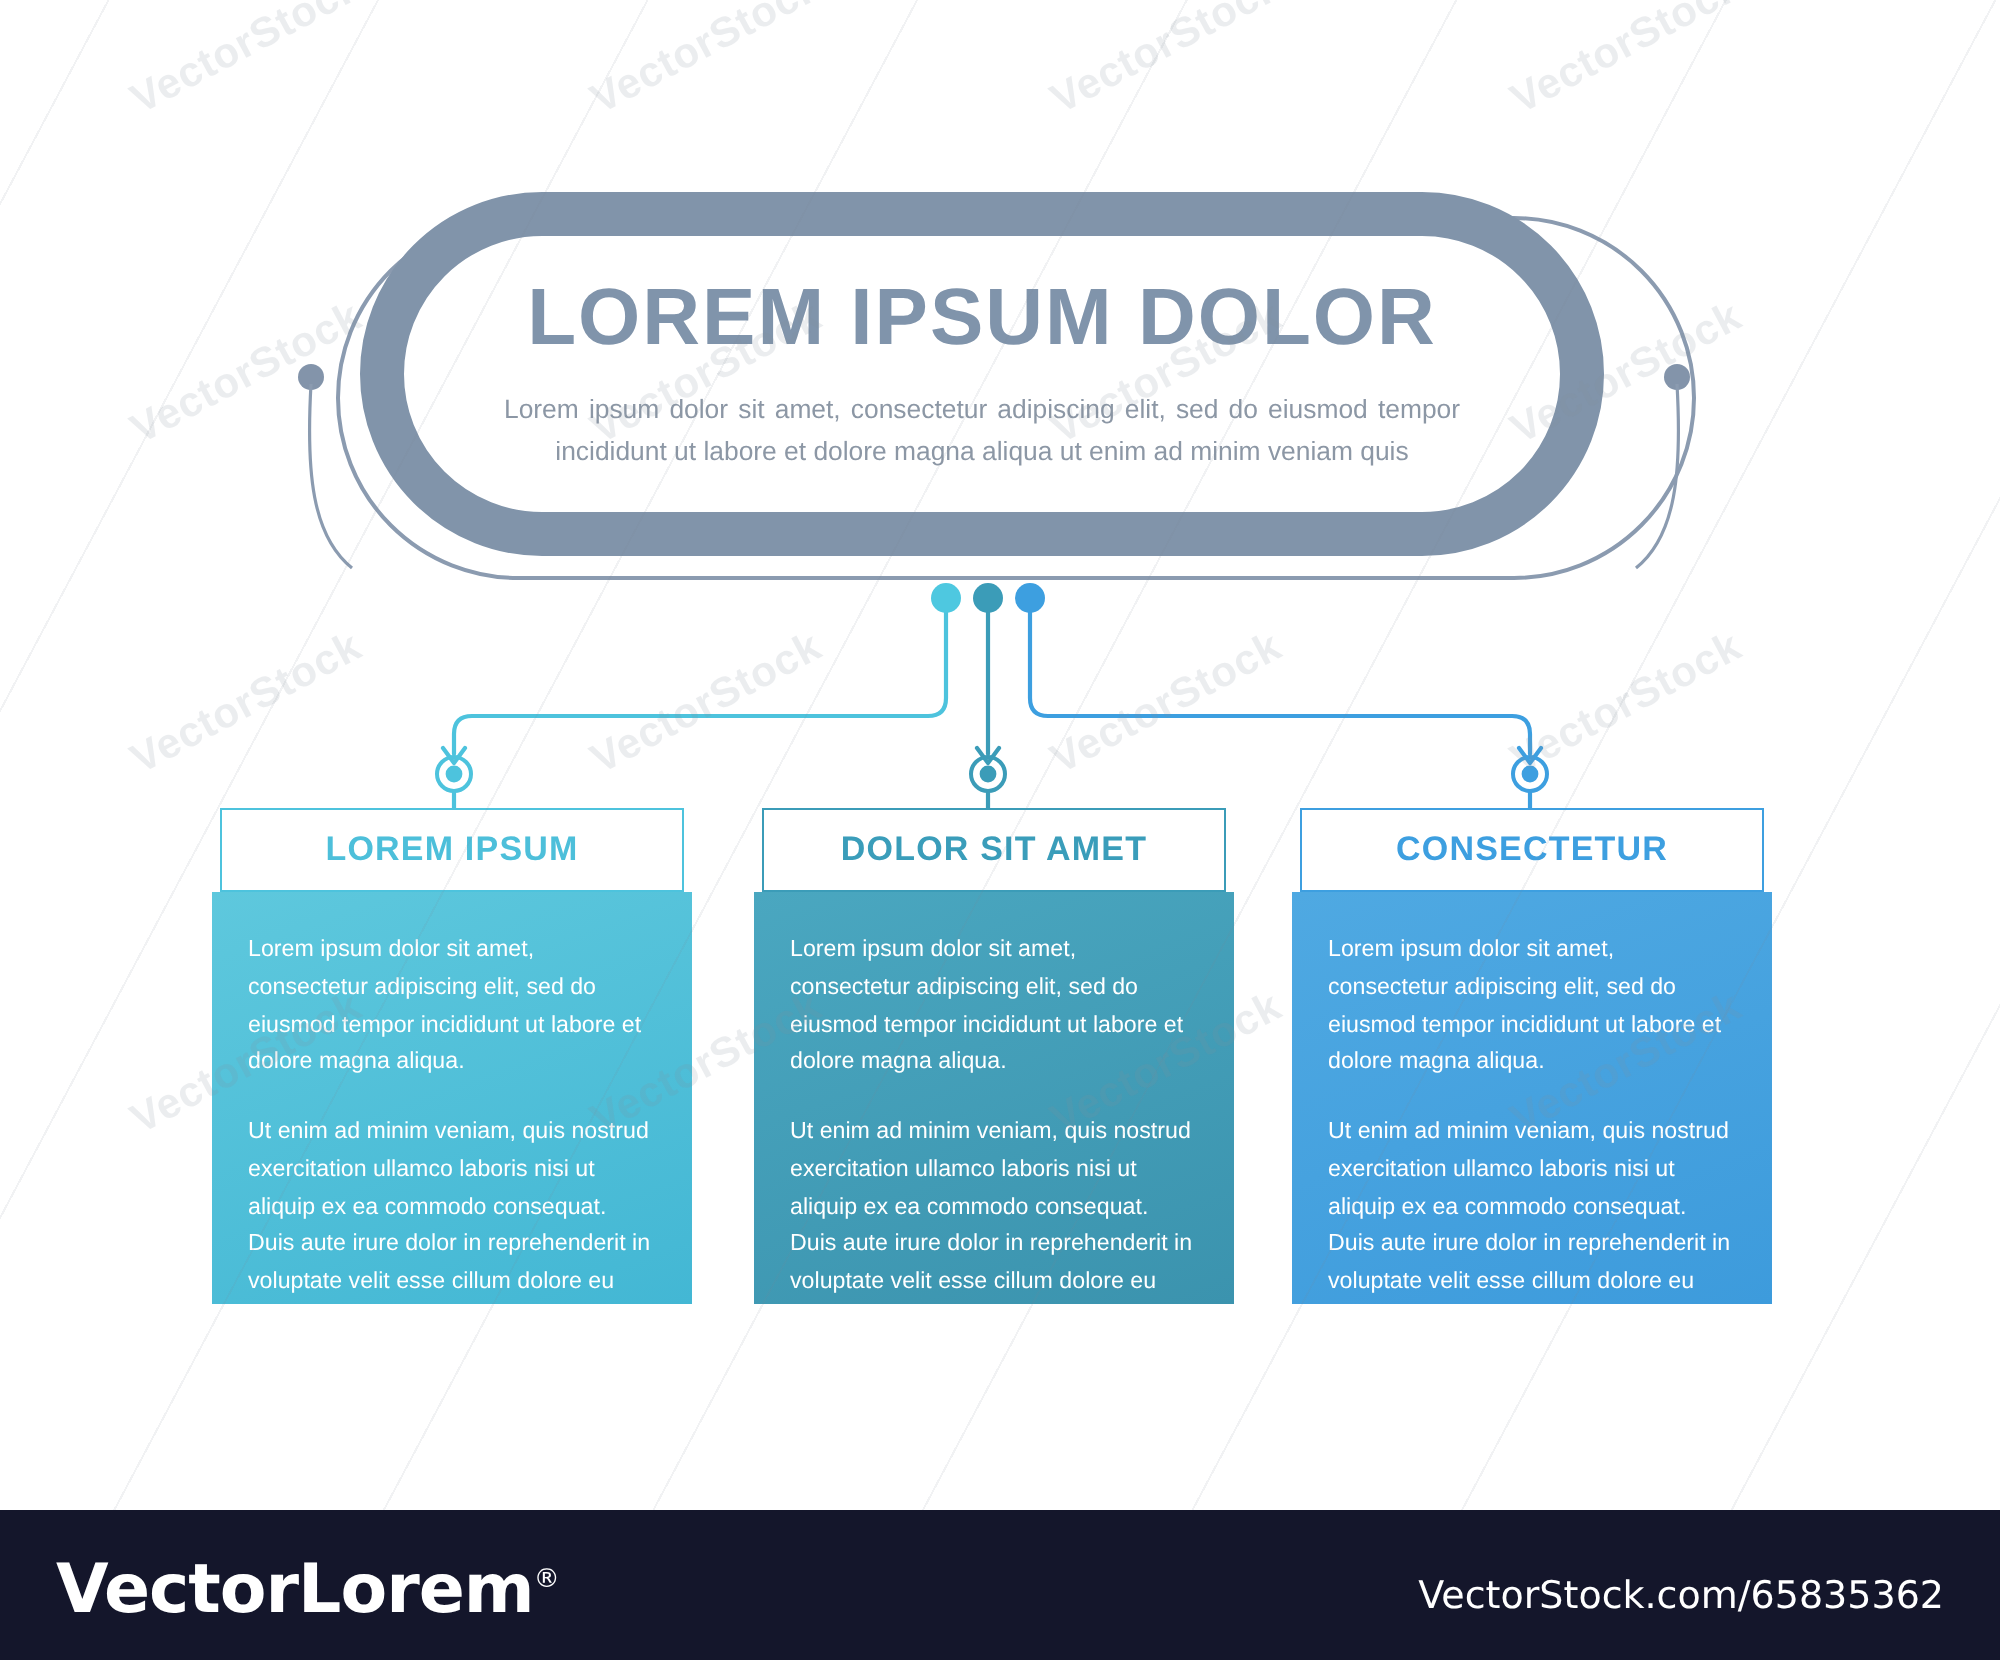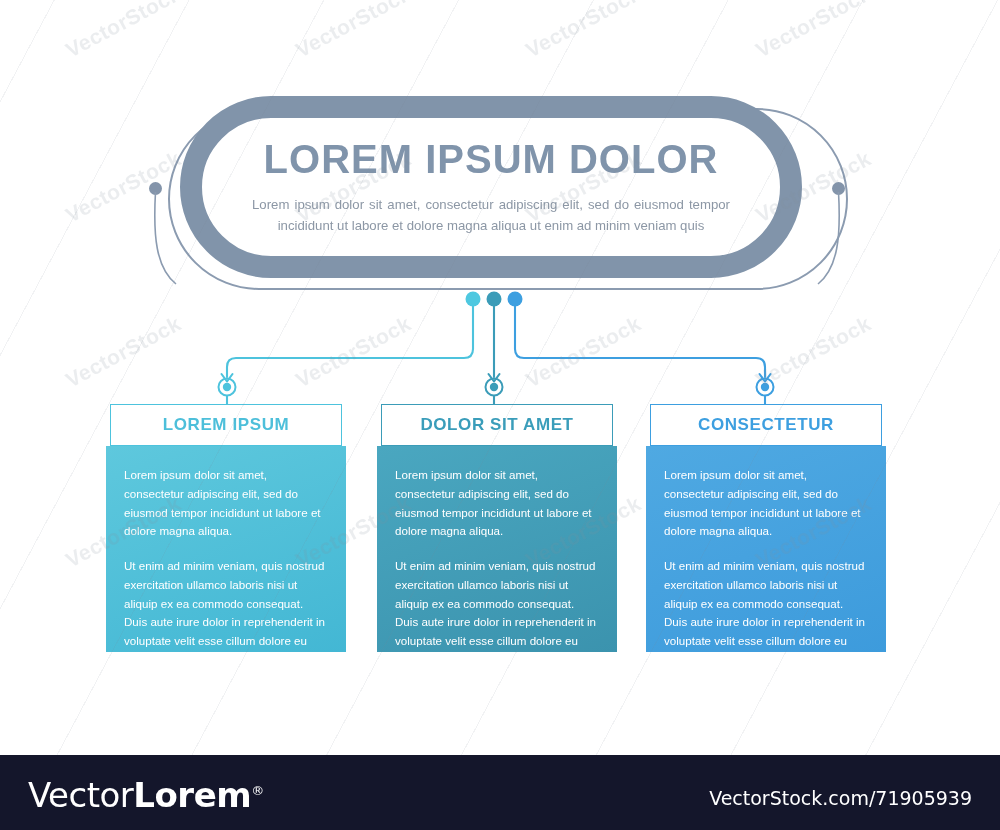--- a/index.html
+++ b/index.html
@@ -100,21 +100,21 @@
   
   .footer{
     position:absolute; left:0; top:755px; width:1000px; height:75px;
     background:#14162b; z-index:40;
   }
   .vs-logo{
     position:absolute; left:28px; top:20px;
     font-size:34px; color:#ffffff; letter-spacing:-.5px;
     font-family:"DejaVu Sans", sans-serif;
   }
-  .vs-logo .thin{ font-weight:400; }
+  .vs-logo .thin{ font-weight:700; }
   .vs-logo .bold{ font-weight:700; }
   .vs-logo sup{ font-size:13px; vertical-align:super; font-weight:400; }
   .vs-url{
     position:absolute; right:28px; top:32px;
     font-size:19px; color:#ffffff; font-weight:400;
     font-family:"DejaVu Sans", sans-serif;
   }
 </style>
 </head>
 <body>
@@ -210,16 +210,16 @@
       <div class="wm-tile" style="left: 520px; top: 340px;">VectorStock</div>
       <div class="wm-tile" style="left: 750px; top: 340px;">VectorStock</div>
       <div class="wm-tile" style="left: 60px; top: 520px;">VectorStock</div>
       <div class="wm-tile" style="left: 290px; top: 520px;">VectorStock</div>
       <div class="wm-tile" style="left: 520px; top: 520px;">VectorStock</div>
       <div class="wm-tile" style="left: 750px; top: 520px;">VectorStock</div>
     </div>
 
   <div class="footer">
     <div class="vs-logo"><span class="thin">Vector</span><span class="bold">Lorem</span><sup>®</sup></div>
-    <div class="vs-url">VectorStock.com/71905939</div>
+    <div class="vs-url">VectorStock.com/65835362</div>
   </div>
 
 </div>
 
 </body></html>

